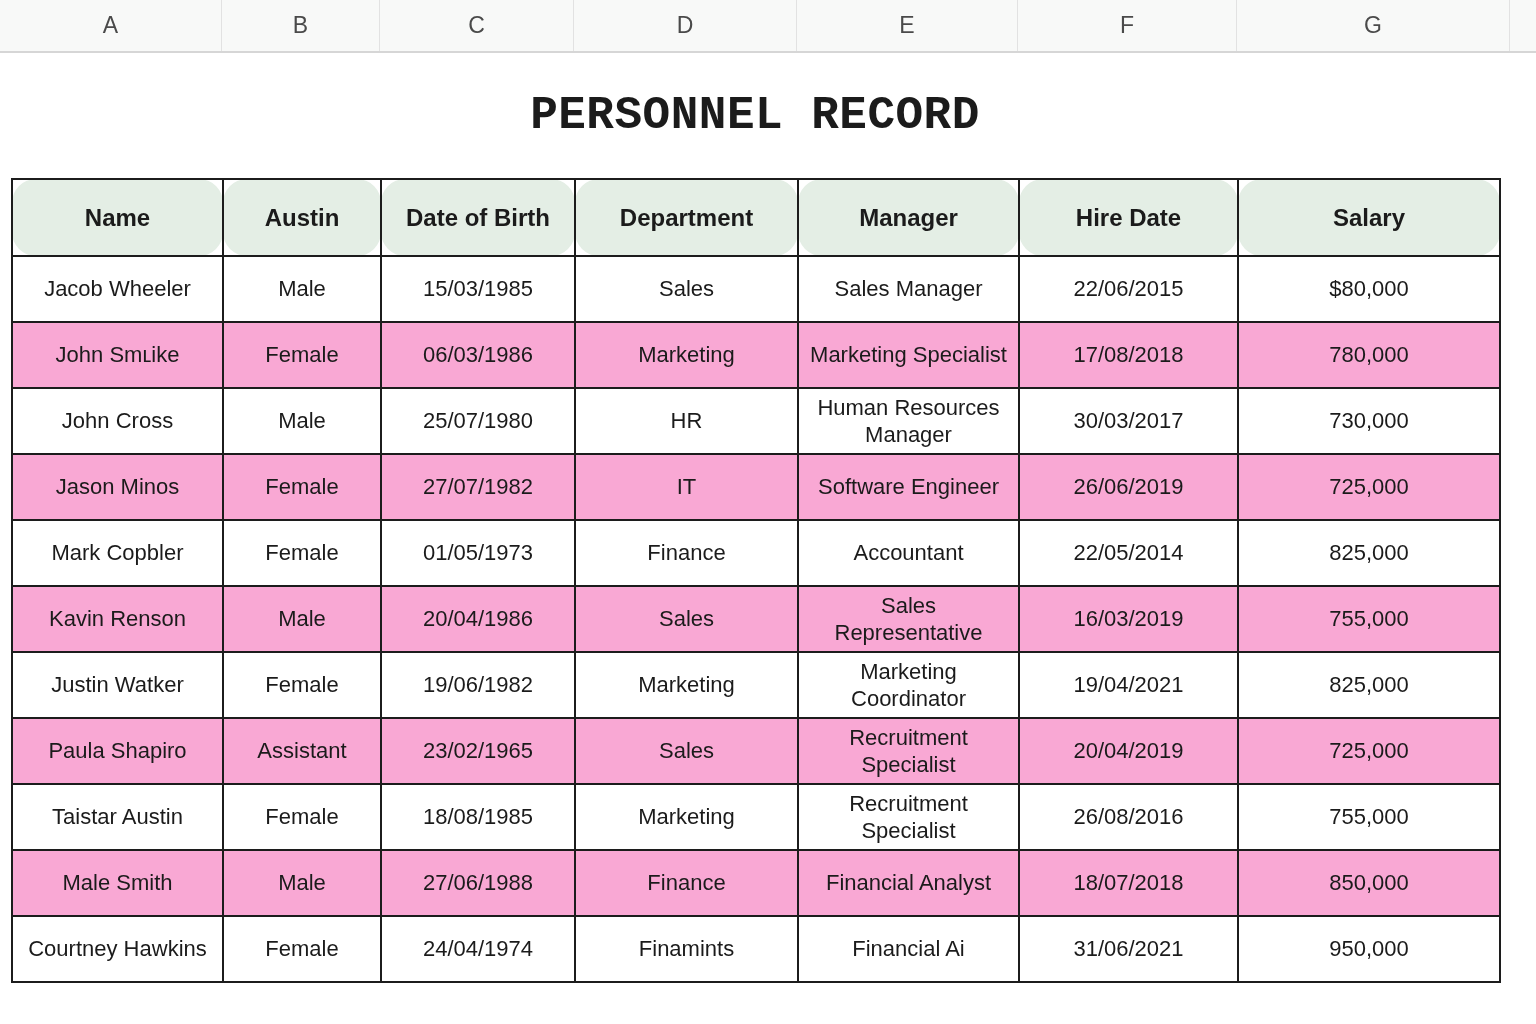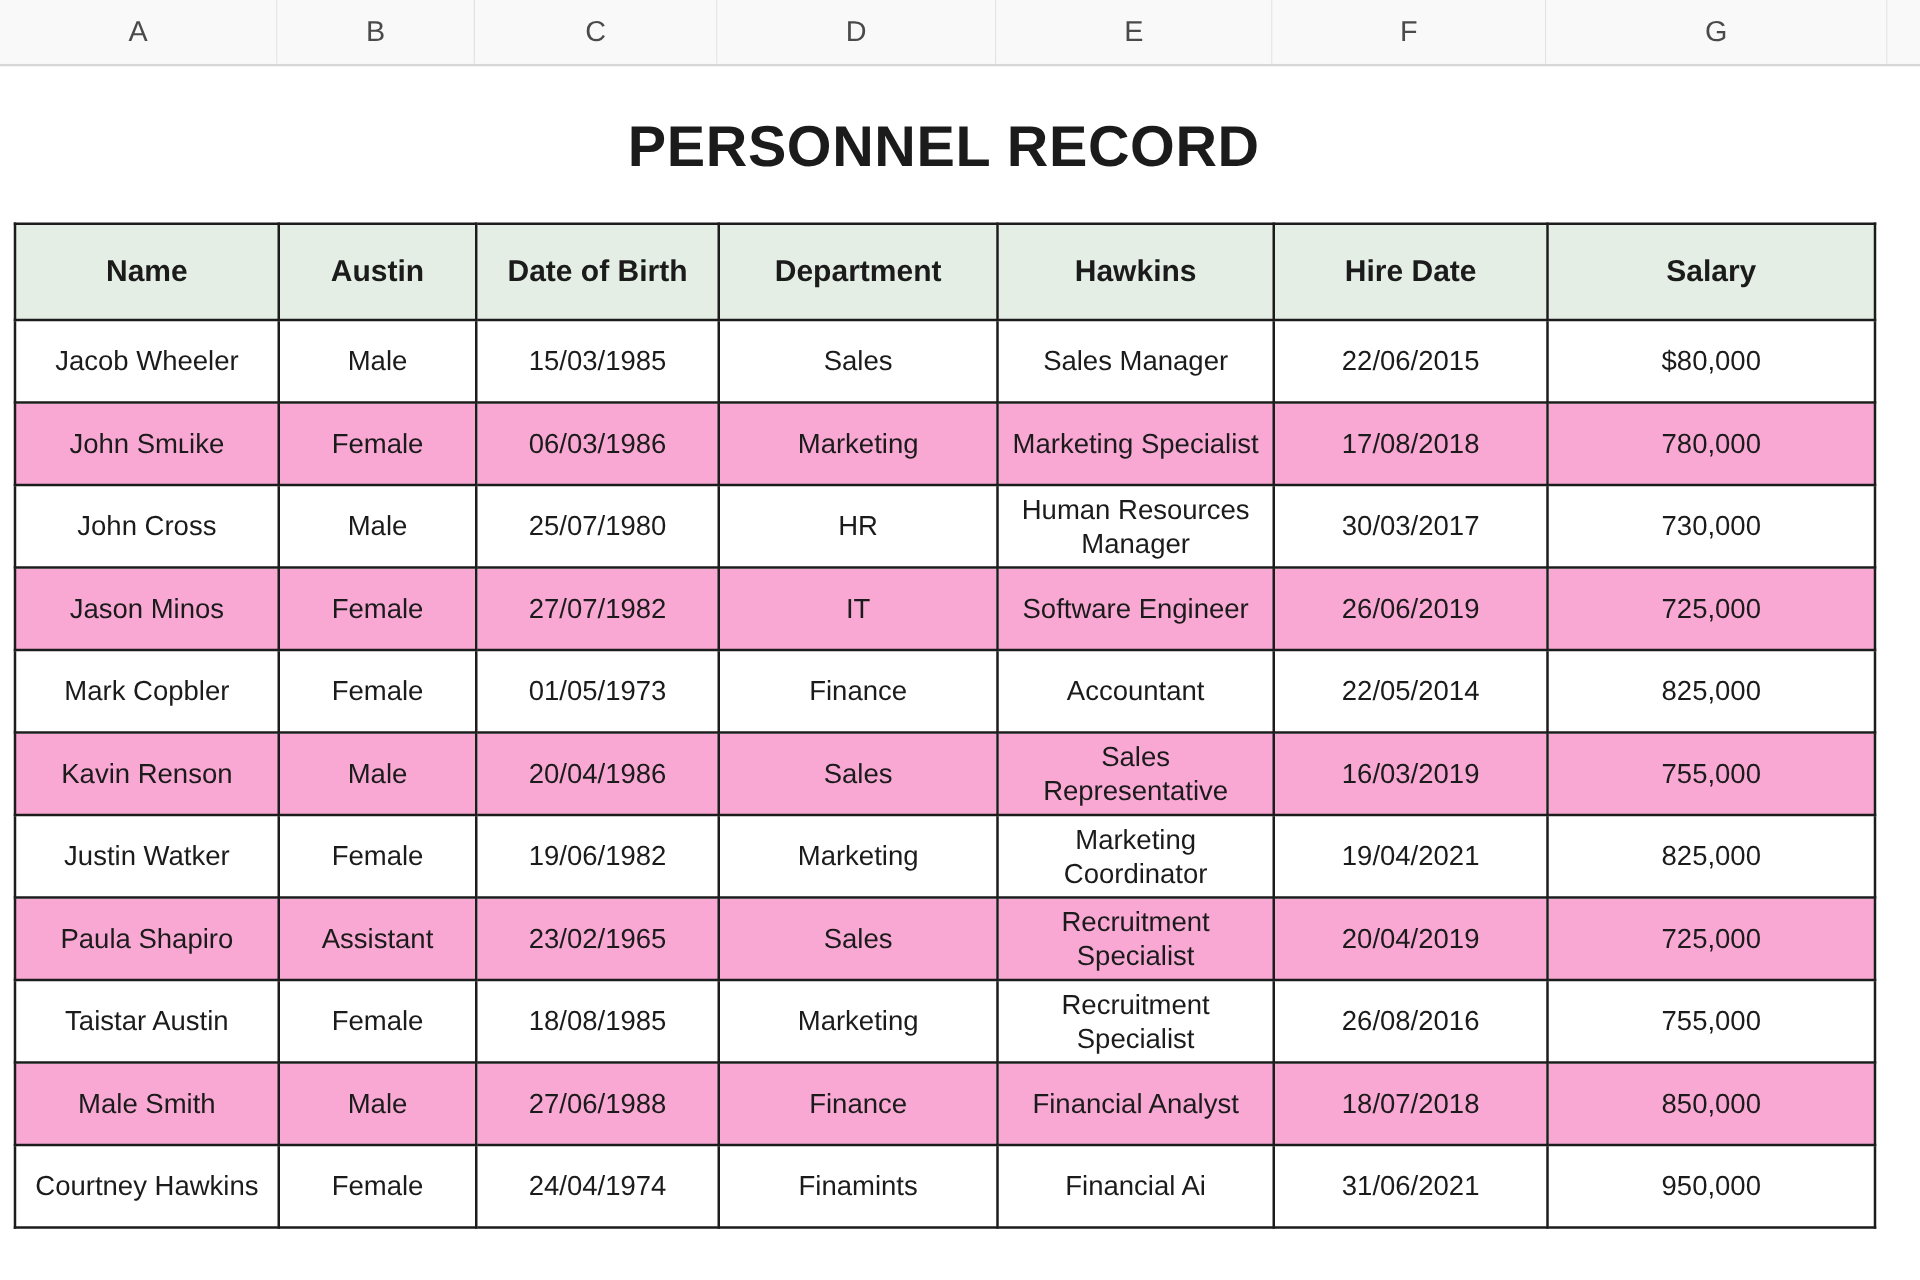--- a/index.html
+++ b/index.html
@@ -24,39 +24,41 @@
     border-right: 1px solid #e2e2e2;
     background: #f8f9f8;
   }
   .col-cell.filler { border-right: none; }
   
   .sheet-title {
     position: absolute; top: 90px; left: 11px; width: 1488px;
     text-align: center;
     font-size: 46px; font-weight: bold; color: #1b1b1b;
     letter-spacing: 0.5px;
+    font-family: Liberation Mono, monospace;
   }
   
   table.personnel {
     position: absolute; top: 178px; left: 11px;
     width: 1488px;
     border-collapse: collapse;
     table-layout: fixed;
   }
   table.personnel th, table.personnel td {
     border: 2px solid #1c1c1c;
     text-align: center; vertical-align: middle;
     color: #1b1b1b;
     padding: 2px 6px;
     overflow: hidden;
   }
   table.personnel th {
     height: 77px;
     font-size: 24px; font-weight: bold;
     background: #e4eee5;
+    border-radius: 24px;
   }
   table.personnel td {
     height: 66px;
     font-size: 22px; font-weight: normal;
     line-height: 1.25;
     background: #ffffff;
   }
   table.personnel tr.alt td { background: #f9a8d4; }
 </style>
 </head>
@@ -84,21 +86,21 @@
     <col style="width:221px">
     <col style="width:219px">
     <col style="width:262px">
   </colgroup>
   <thead>
     <tr>
       <th>Name</th>
       <th>Austin</th>
       <th>Date of Birth</th>
       <th>Department</th>
-      <th>Hawkins</th>
+      <th>Manager</th>
       <th>Hire Date</th>
       <th>Salary</th>
     </tr>
   </thead>
   <tbody id="personnel-body">
       <tr>
         <td>Jacob Wheeler</td>
         <td>Male</td>
         <td>15/03/1985</td>
         <td>Sales</td>

